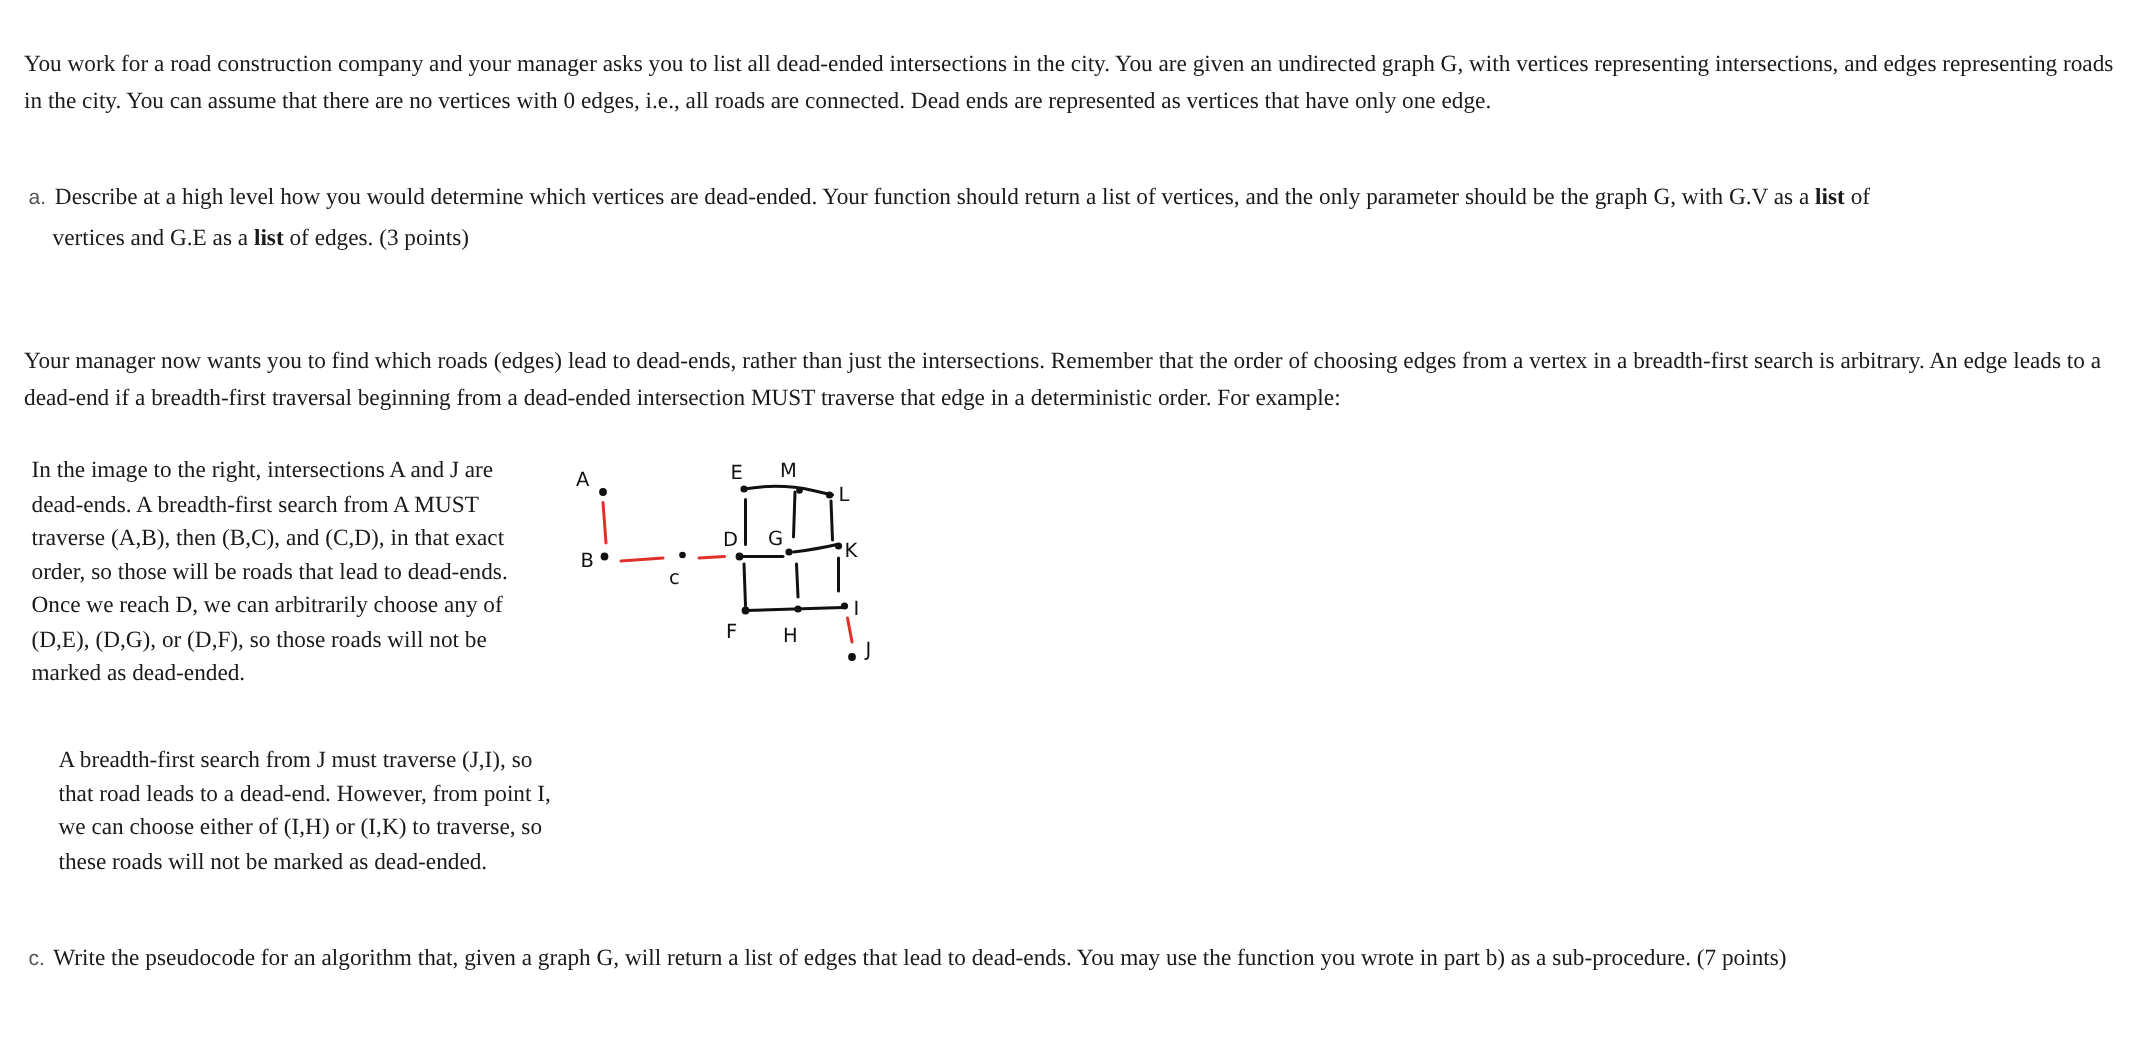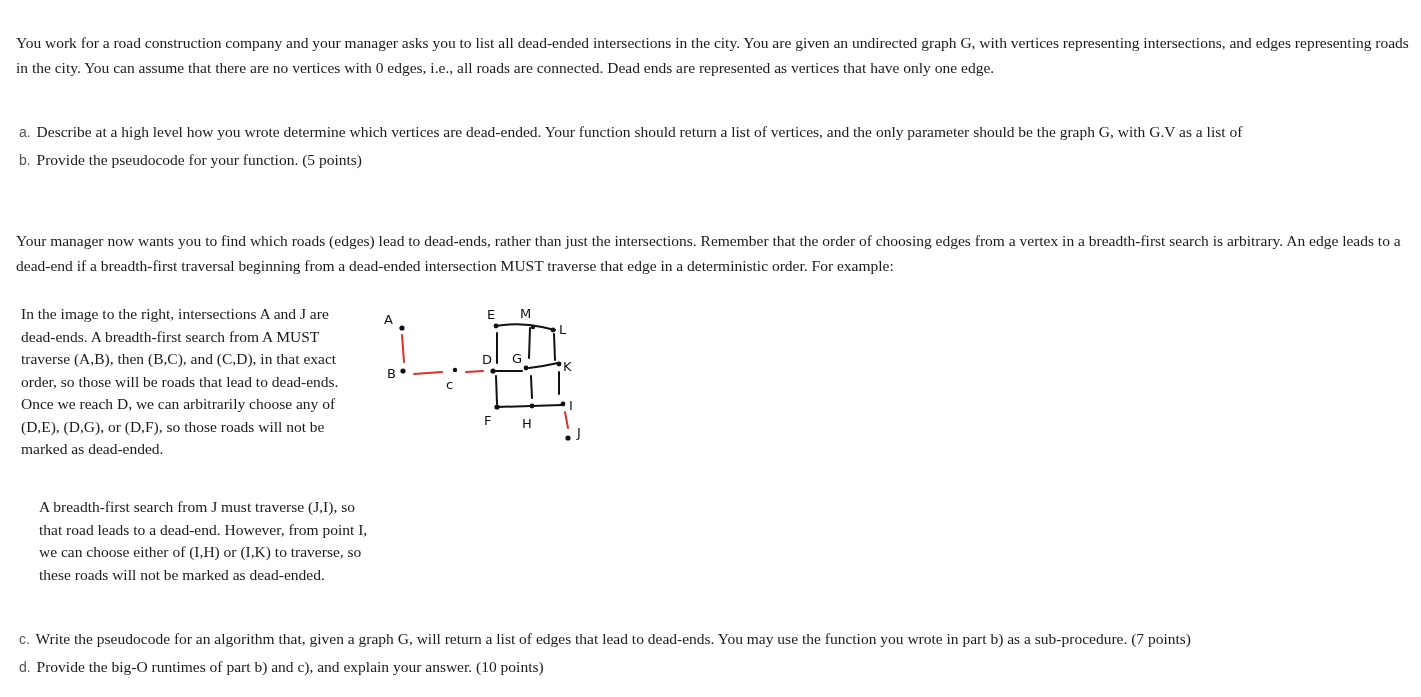--- a/index.html
+++ b/index.html
@@ -10,35 +10,33 @@
     .para { position: absolute; left: 14px; width: 1395px; line-height: 25px; margin: 2px; }
     .p1 { top: 28px; }
     .list-ab { position: absolute; left: 19px; top: 118px; width: 1390px; line-height: 27px; }
     .list-cd { position: absolute; left: 19px; top: 625px; width: 1390px; line-height: 27px; }
     .li { display: block; }
     .marker { font-family: "Liberation Sans", sans-serif; color: #555; font-size: 14px; margin-right: 2px; }
     .cont { padding-left: 16px; }
     .p2 { top: 226px; }
     .ex1 { position: absolute; left: 21px; top: 303px; width: 330px; line-height: 22.5px; }
     .ex2 { position: absolute; left: 21px; top: 496px; width: 340px; line-height: 22.5px; margin-left: 18px; }
-    b { font-weight: normal; }
+    b { font-weight: bold; }
     .graph { position: absolute; left: 370px; top: 300px; width: 240px; height: 150px; }
     .graph text { font-family: "DejaVu Sans", sans-serif; font-size: 13px; fill: #111; }
   </style>
 </head>
 <body>
 
 <p class="para p1">You work for a road construction company and your manager asks you to list all dead-ended intersections in the city. You are given an undirected graph G, with vertices representing intersections, and edges representing roads in the city. You can assume that there are no vertices with 0 edges, i.e., all roads are connected. Dead ends are represented as vertices that have only one edge.</p>
 
 <div class="list-ab">
   <div class="li">
-    <span class="marker">a.</span><span> Describe at a high level how you wrote determine which vertices are dead-ended. Your function should return a list of vertices, and the only parameter should be the graph G, with G.V as a </span><b>list</b><span> of</span>
-  </div>
-  <div class="li">
-    <span class="marker">b.</span><span> Provide the pseudocode for your function. (5 points)</span>
+    <span class="marker">a.</span><span> Describe at a high level how you would determine which vertices are dead-ended. Your function should return a list of vertices, and the only parameter should be the graph G, with G.V as a </span><b>list</b><span> of</span>
+    <div class="cont"><span>vertices and G.E as a </span><b>list</b><span> of edges. (3 points)</span></div>
   </div>
 </div>
 
 <p class="para p2">Your manager now wants you to find which roads (edges) lead to dead-ends, rather than just the intersections. Remember that the order of choosing edges from a vertex in a breadth-first search is arbitrary. An edge leads to a dead-end if a breadth-first traversal beginning from a dead-ended intersection MUST traverse that edge in a deterministic order. For example:</p>
 
 <div class="ex1">In the image to the right, intersections A and J are dead-ends. A breadth-first search from A MUST traverse (A,B), then (B,C), and (C,D), in that exact order, so those will be roads that lead to dead-ends.  Once we reach D, we can arbitrarily choose any of (D,E), (D,G), or (D,F), so those roads will not be marked as dead-ended.</div>
 <div class="ex2">A breadth-first search from J must traverse (J,I), so that road leads to a dead-end. However, from point I, we can choose either of (I,H) or (I,K) to traverse, so these roads will not be marked as dead-ended.</div>
 
 <svg class="graph" viewBox="0 0 240 150" xmlns="http://www.w3.org/2000/svg">
   <g stroke="#e0302a" stroke-width="2" fill="none" stroke-linecap="round">
@@ -88,16 +86,13 @@
     <text x="152" y="128">H</text>
     <text x="199" y="110">I</text>
     <text x="207" y="137">J</text>
   </g>
 </svg>
 
 <div class="list-cd">
   <div class="li">
     <span class="marker">c.</span><span> Write the pseudocode for an algorithm that, given a graph G, will return a list of edges that lead to dead-ends. You may use the function you wrote in part b) as a sub-procedure. (7 points)</span>
   </div>
-  <div class="li">
-    <span class="marker">d.</span><span> Provide the big-O runtimes of part b) and c), and explain your answer. (10 points)</span>
-  </div>
 </div>
 
 </body></html>

